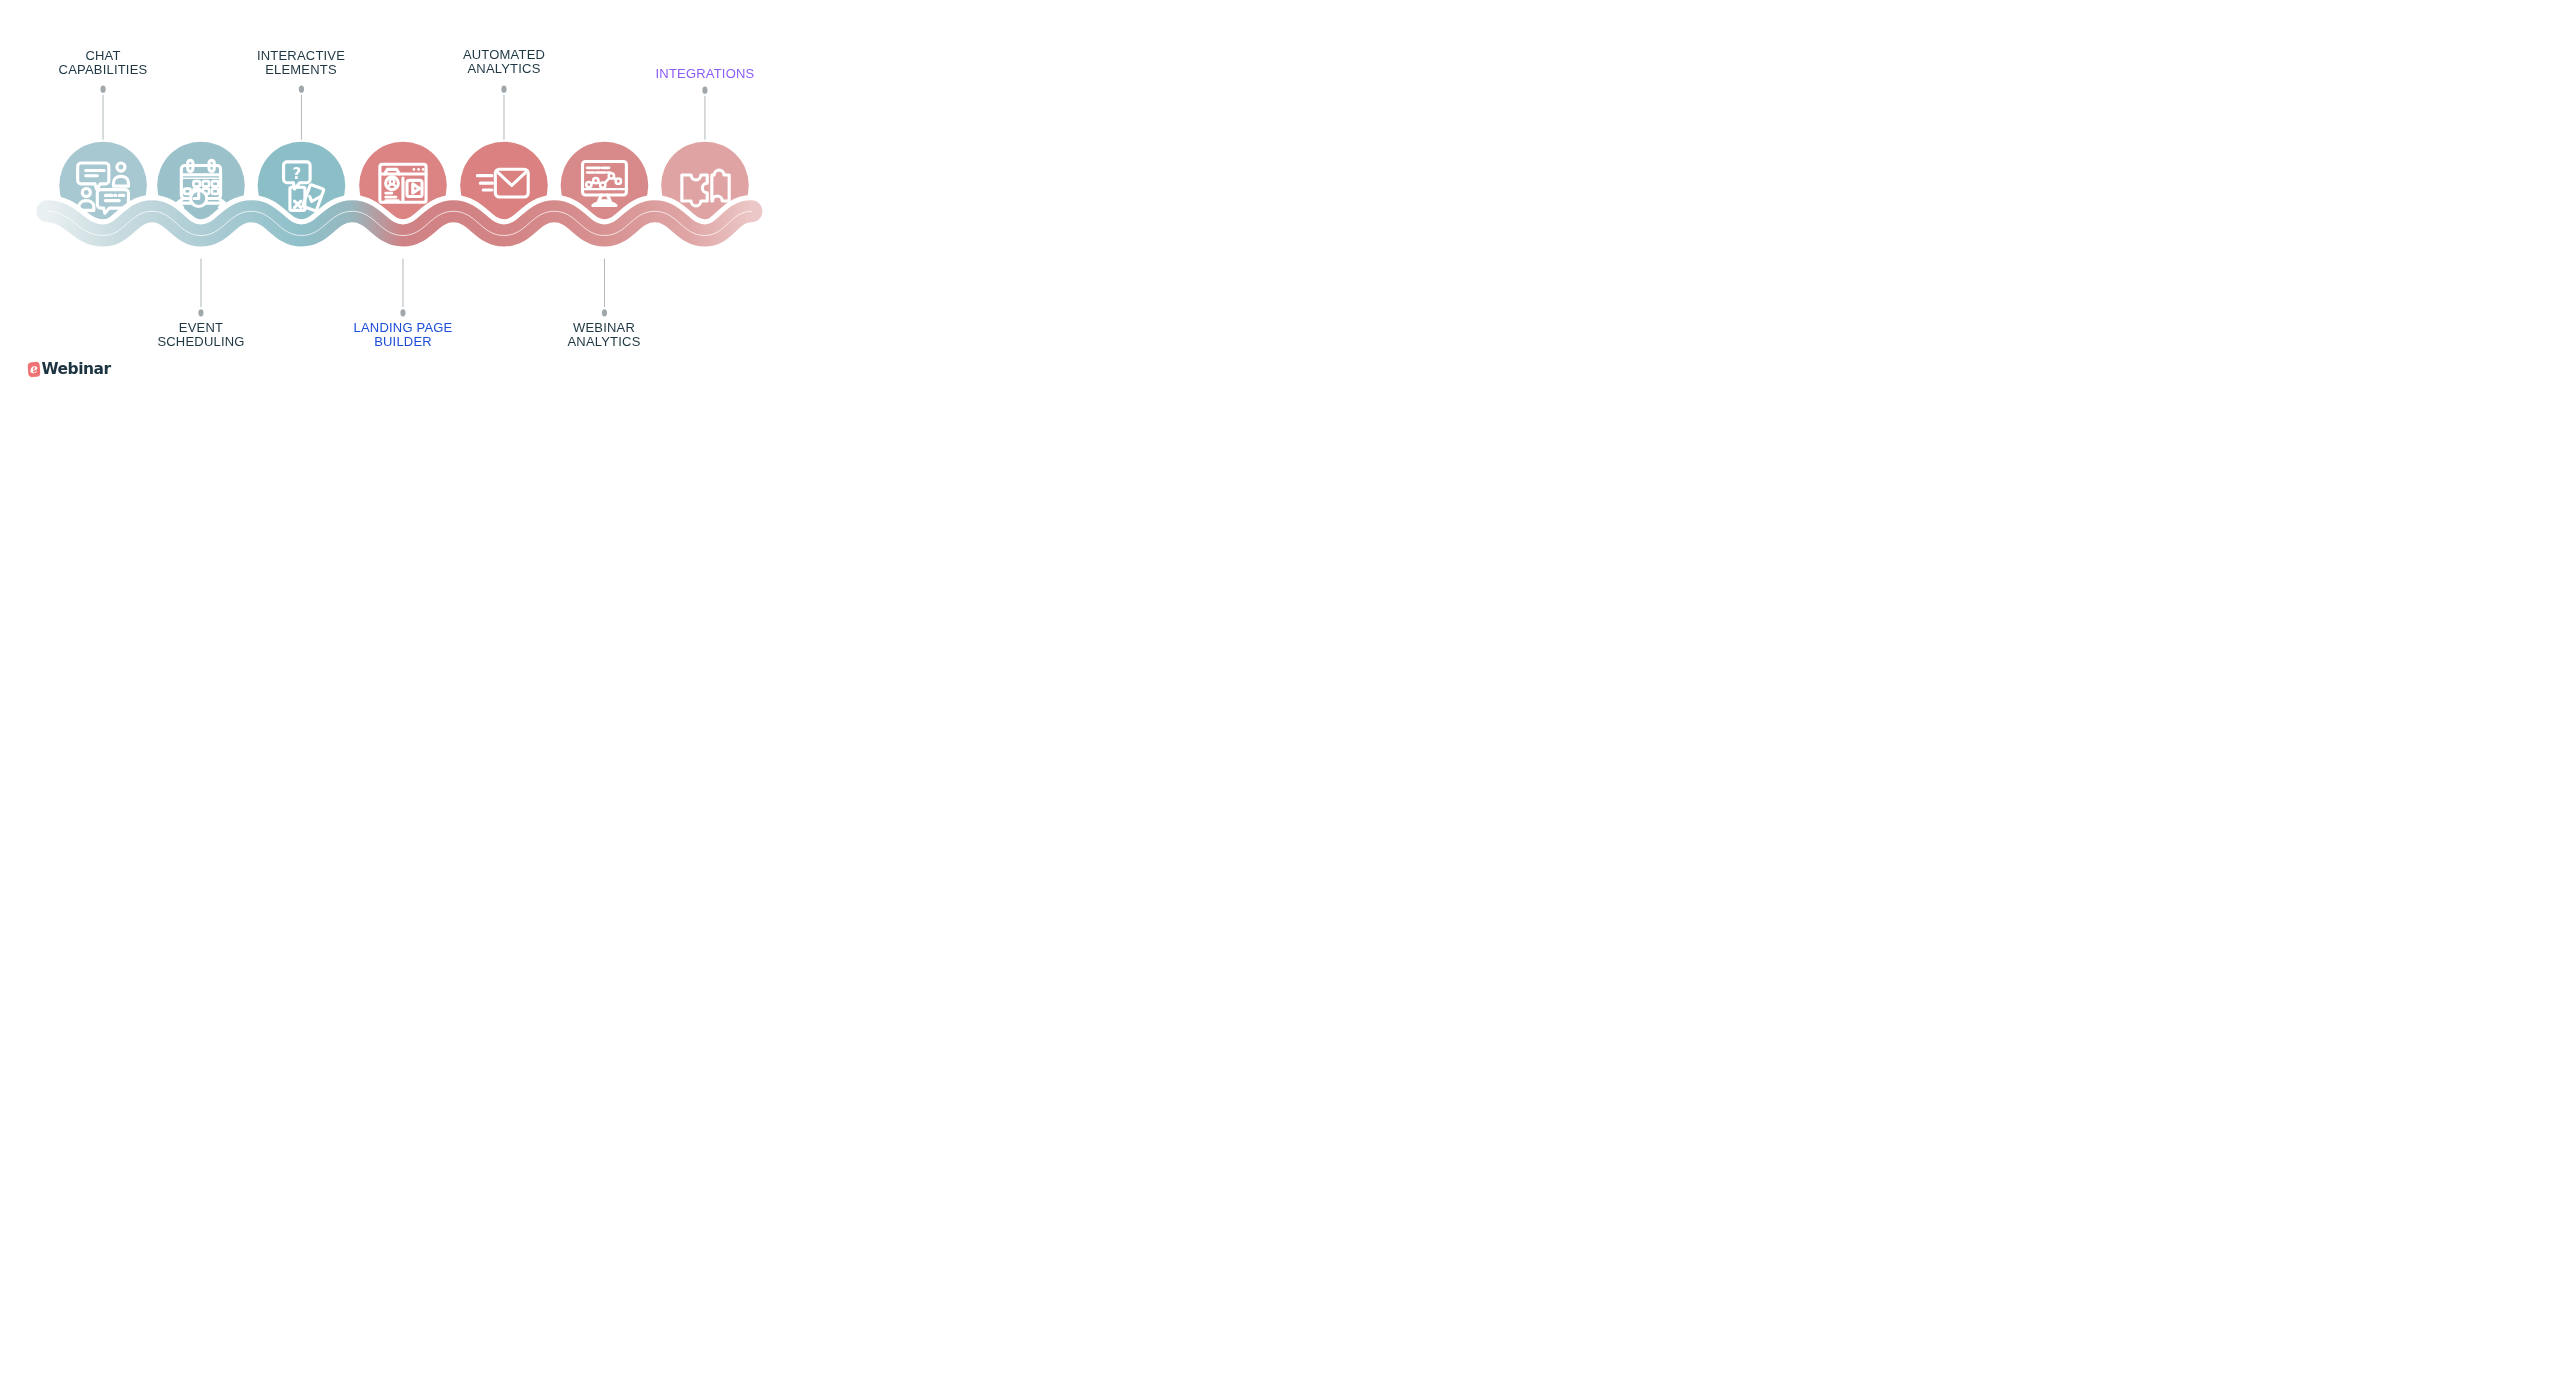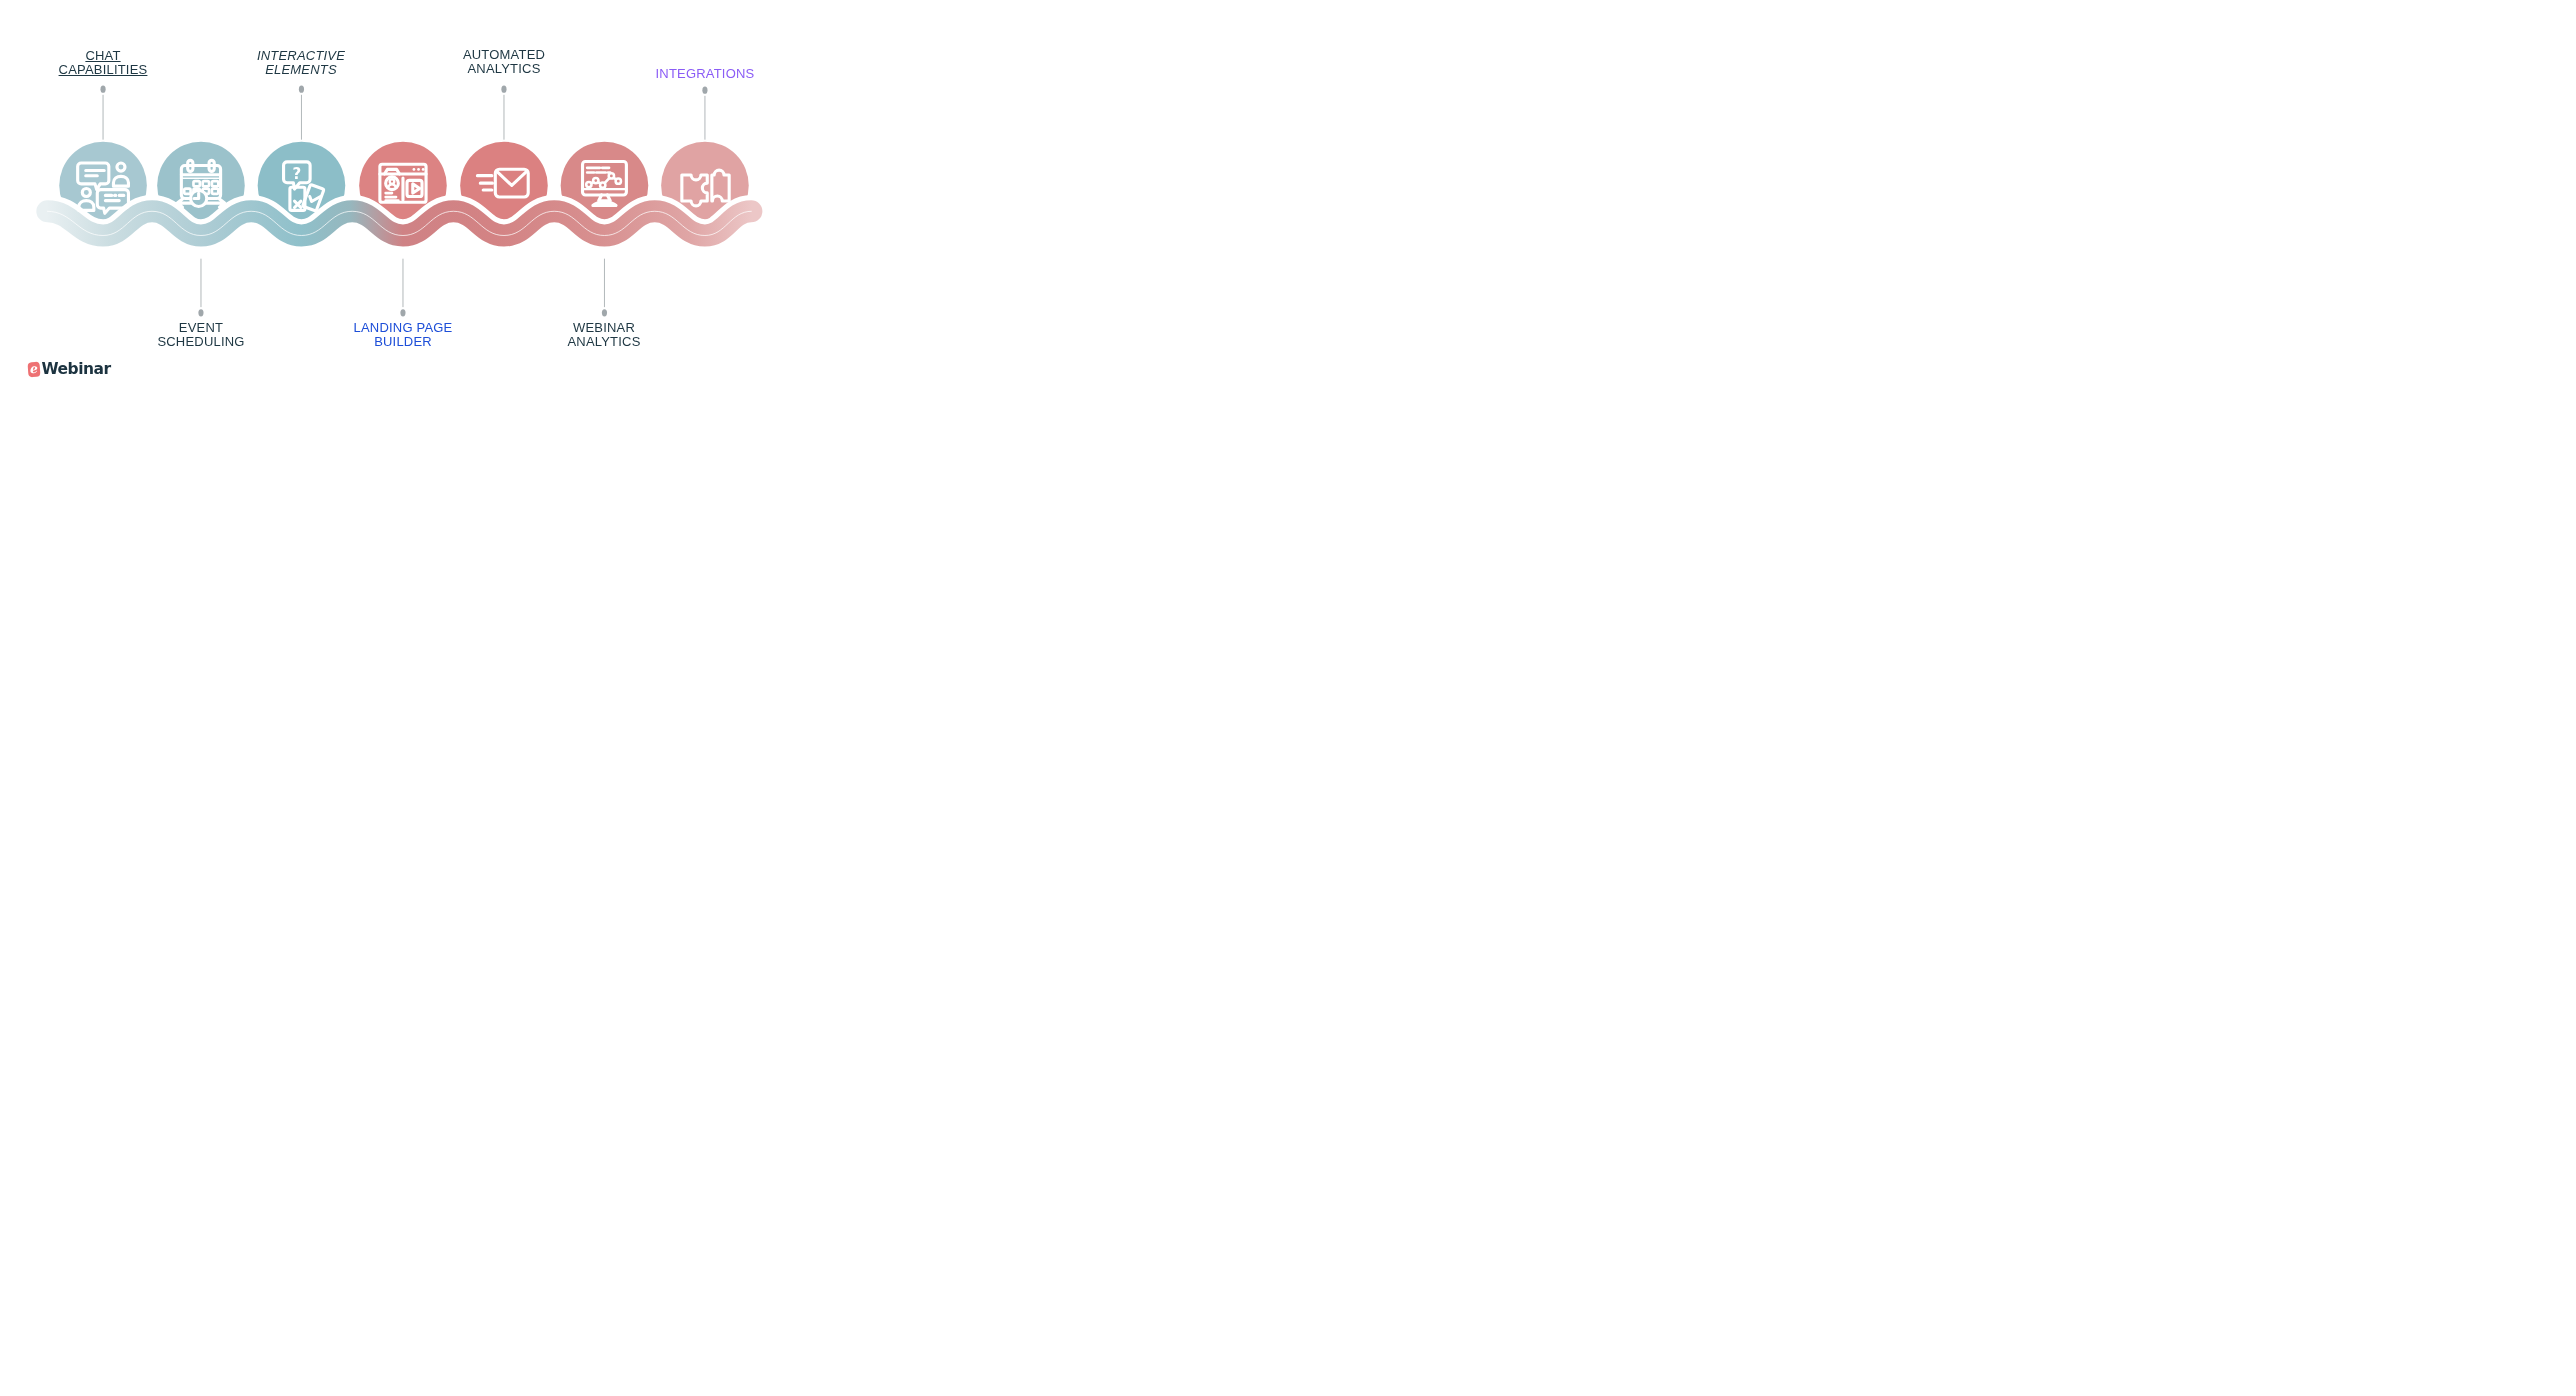--- a/index.html
+++ b/index.html
@@ -199,25 +199,25 @@
       <path d="M30,88 c8,-7 32,-7 40,0 z"></path>
     </g>
 
     <g transform="translate(1312,306) scale(1.12)">
       <path d="M10,30 h16 a8.5,8.5 0 0 0 17,0 h11 v14 a8.5,8.5 0 0 0 0,17 v14 h-11 a8.5,8.5 0 0 1 -17,0 h-16 z"></path>
       <path d="M62,75 v-45 h4 a8.5,8.5 0 0 1 17,0 h9 v45 h-12 a8.5,8.5 0 0 0 -17,0 z"></path>
     </g>
   </g>
 </svg>
 
-<div class="feature-label lbl-0" style="color: rgb(30, 55, 67); text-decoration: underline;">CHAT
+<div class="feature-label lbl-0" style="color: rgb(30, 55, 67);">CHAT
 CAPABILITIES</div>
 <div class="feature-label lbl-1" style="color: rgb(30, 55, 67);">EVENT
 SCHEDULING</div>
-<div class="feature-label lbl-2" style="color: rgb(30, 55, 67); font-style: italic;">INTERACTIVE
+<div class="feature-label lbl-2" style="color: rgb(30, 55, 67);">INTERACTIVE
 ELEMENTS</div>
 <div class="feature-label lbl-3" style="color: #1d4ed8;">LANDING PAGE
 BUILDER</div>
 <div class="feature-label lbl-4" style="color: rgb(30, 55, 67);">AUTOMATED
 ANALYTICS</div>
 <div class="feature-label lbl-5" style="color: rgb(30, 55, 67);">WEBINAR
 ANALYTICS</div>
 <div class="feature-label lbl-6" style="color: #8b5cf6;">INTEGRATIONS</div>
 
 <div class="logo">

